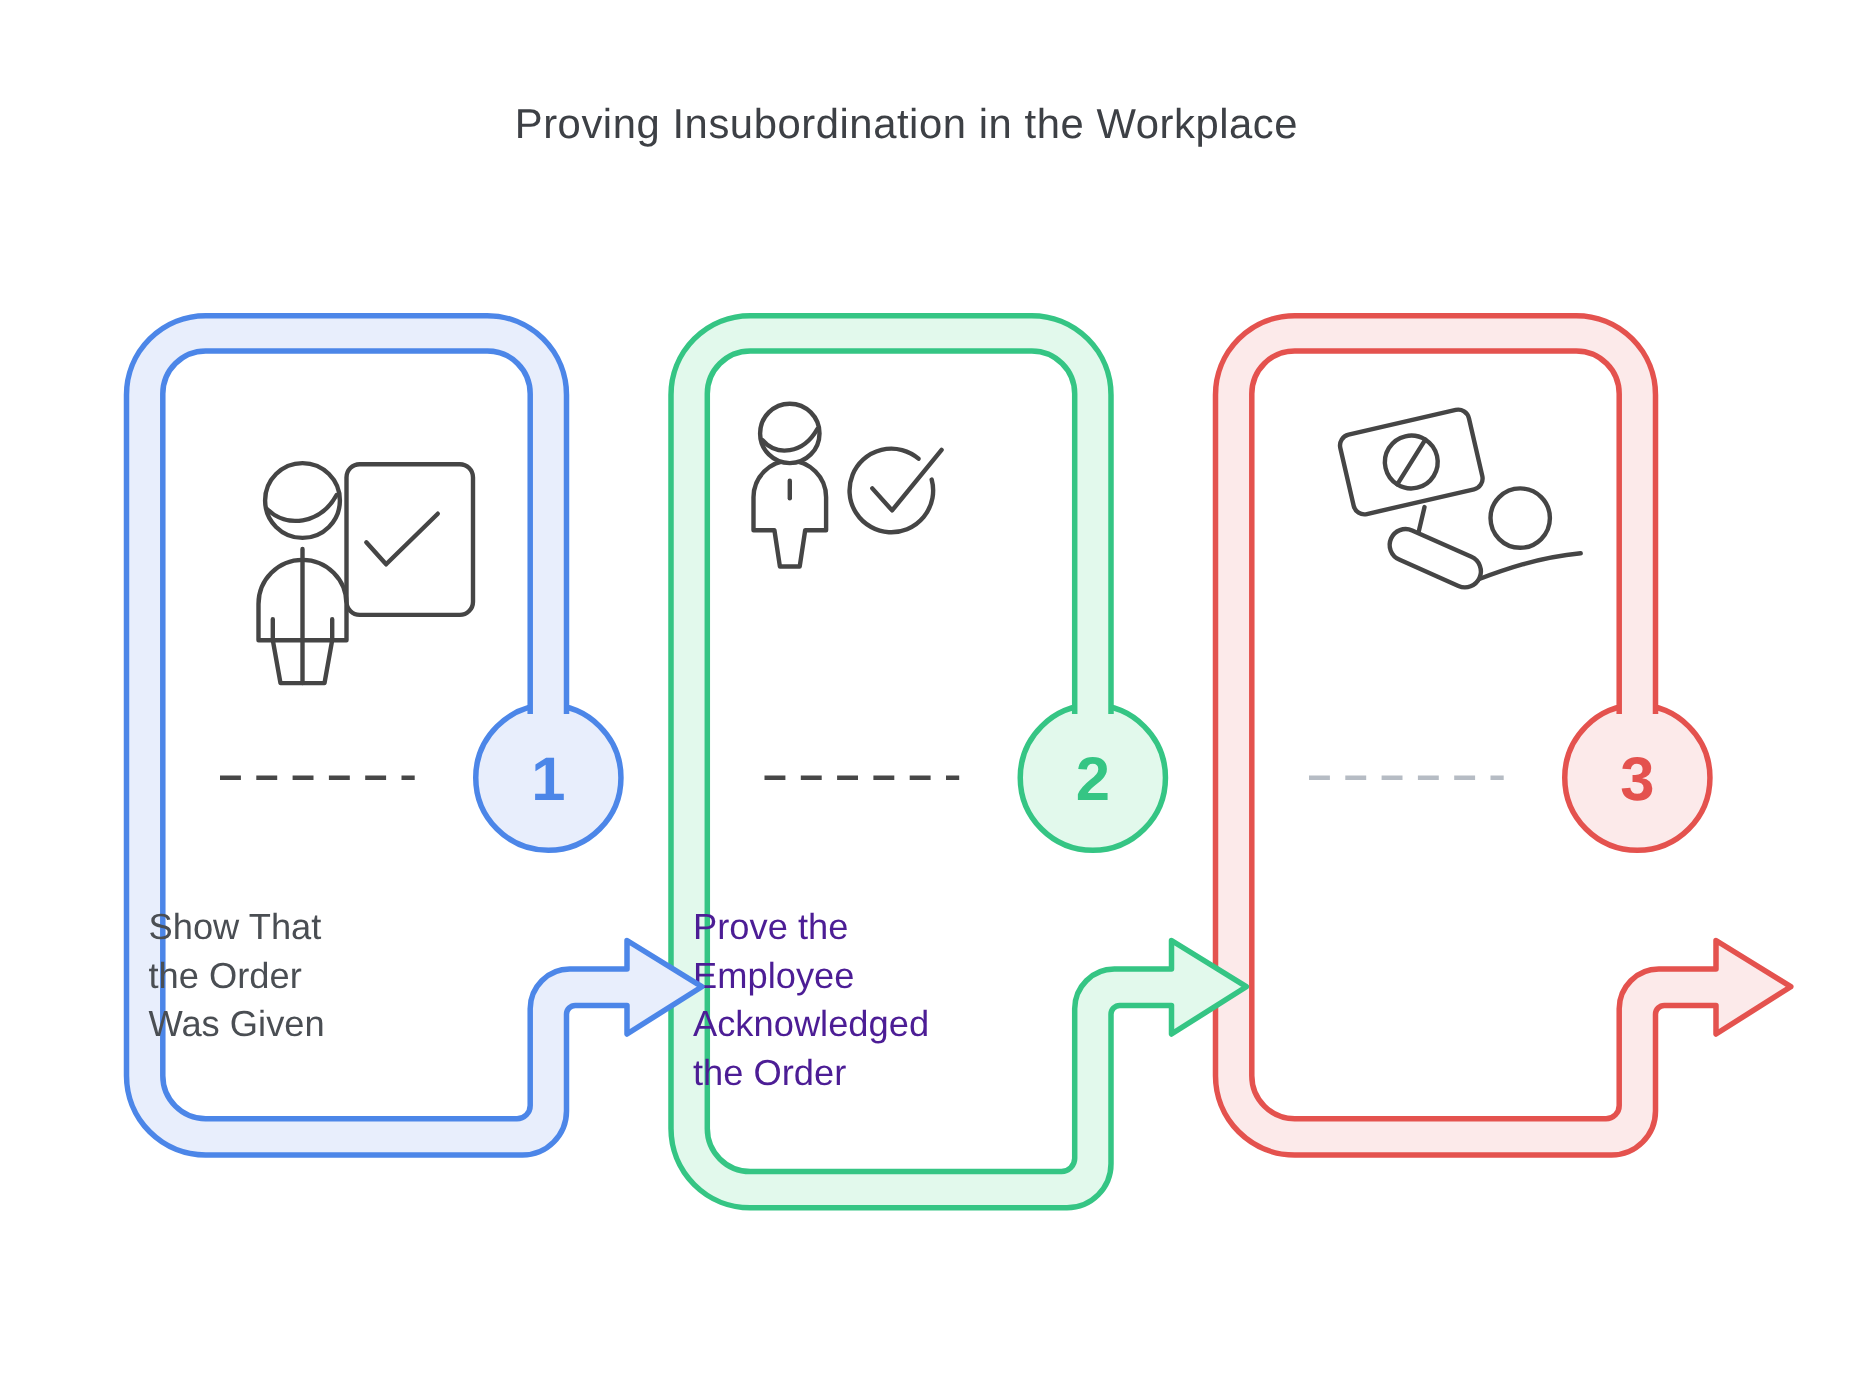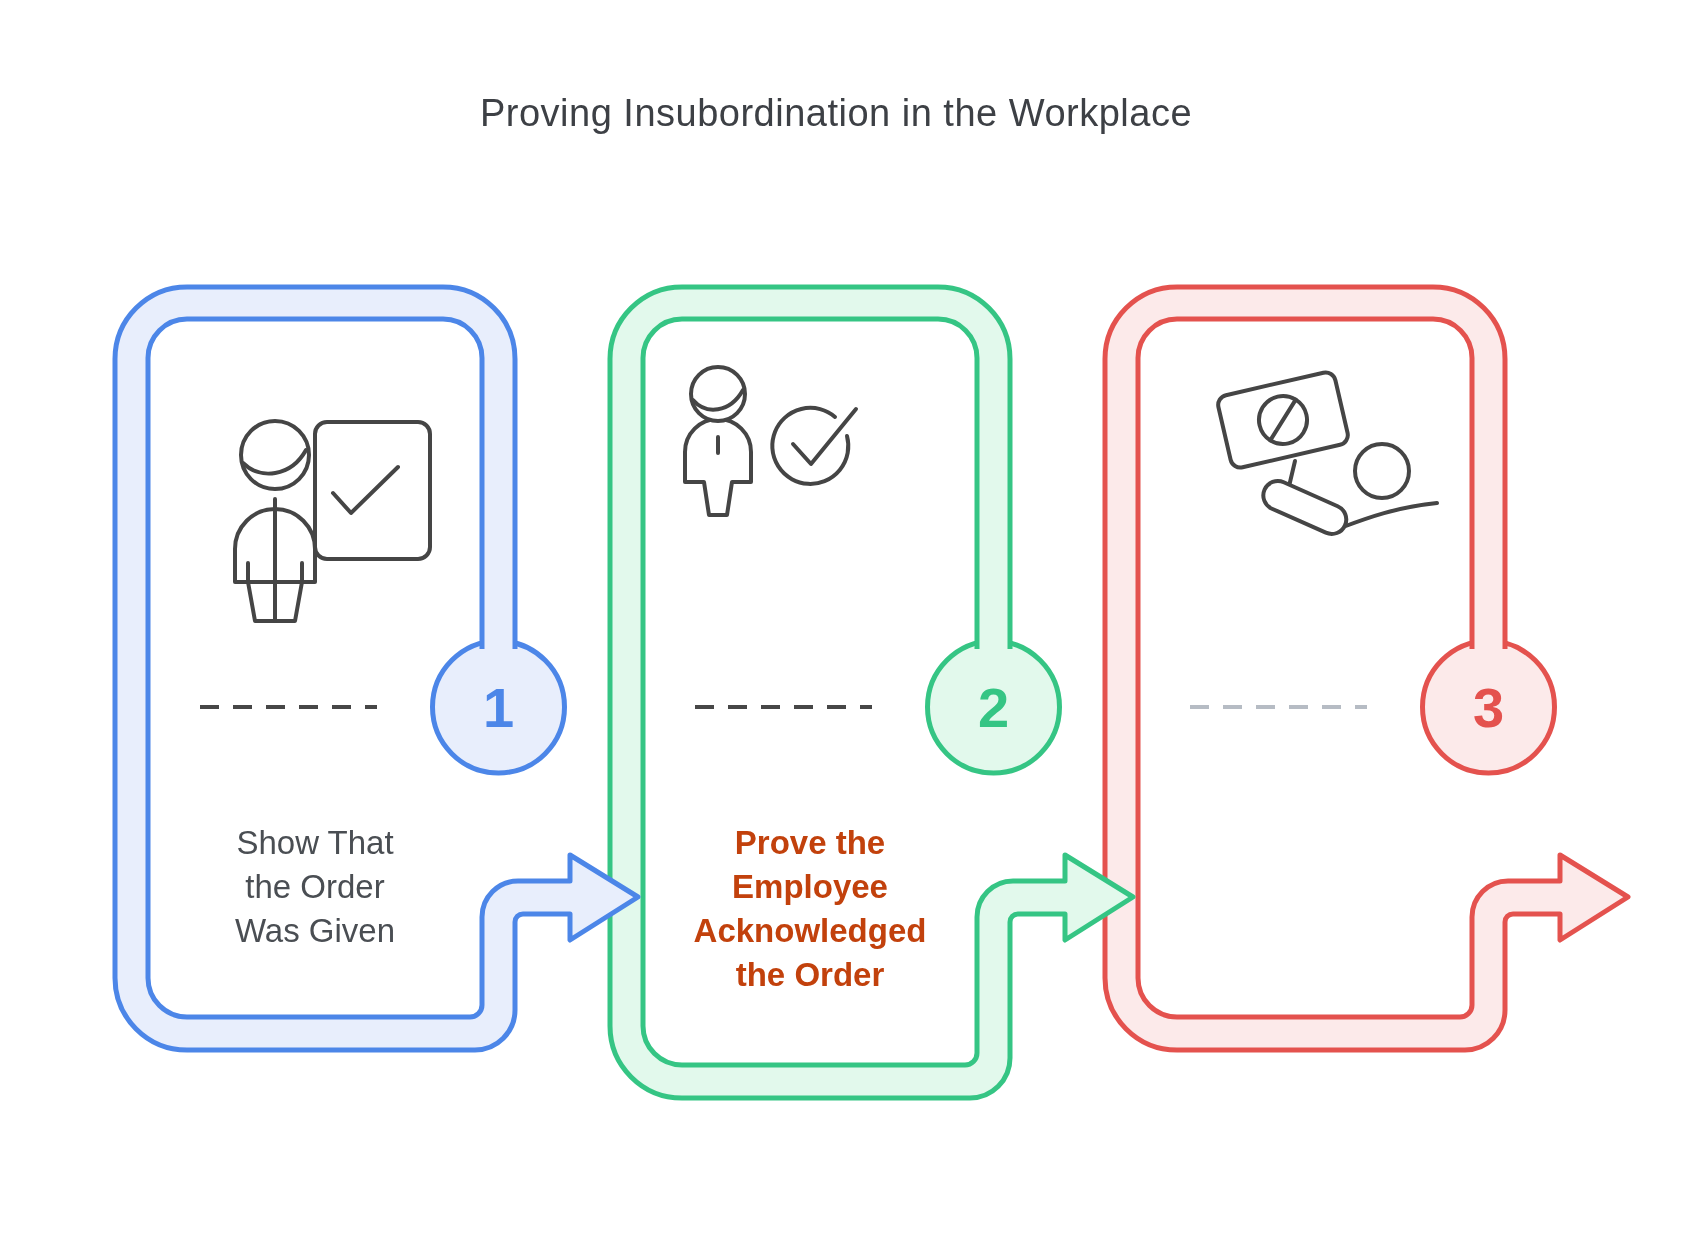--- a/index.html
+++ b/index.html
@@ -5,21 +5,21 @@
   html, body { margin: 0; padding: 0; }
   body {
     width: 1684px; height: 1252px;
     background: #ffffff;
     position: relative;
     overflow: hidden;
     font-family: "Liberation Sans", sans-serif;
   }
   .title {
     position: absolute;
-    left: 12px; top: 92px; width: 1648px;
+    left: 0; top: 92px; width: 1648px;
     text-align: center;
     font-size: 38px;
     font-weight: 400;
     letter-spacing: 0.5px;
     color: #3d4045;
   }
   .card { position: absolute; top: 287px; width: 560px; height: 830px; }
   .card svg { overflow: visible; display: block; }
   .tube {
     fill: var(--fill);
@@ -49,21 +49,20 @@
     stroke: #454545;
     stroke-width: 4;
     fill: none;
     stroke-linecap: round;
     stroke-linejoin: round;
   }
   .icon .solid { fill: #ffffff; }
   .label {
     position: absolute;
     left: 20px; top: 534px; width: 360px;
-    text-align: center;
     white-space: pre-line;
     font-size: 33px;
     line-height: 44px;
     color: #4a4e53;
   }
 </style>
 </head>
 <body style="background: rgb(255, 255, 255);">
 
 <div class="title" style="color: rgb(61, 64, 69);">Proving Insubordination in the Workplace</div>
@@ -98,21 +97,21 @@
     <g class="icon" style="stroke: rgb(69, 69, 69);">
       <path class="solid" d="M75 195 V165 A33 33 0 0 1 141 165 V195 H122 L117 228 H99 L94 195 Z"></path>
       <path d="M108 150 V166"></path>
       <circle class="solid" cx="108" cy="107" r="27"></circle>
       <path d="M83 113 C96 128 120 126 133 103"></path>
       <path d="M225 130 A38 38 0 1 0 237 149"></path>
       <path d="M183 157 L201 177 L246 122"></path>
     </g>
     <text class="num" x="383.5" y="440">2</text>
   </svg>
-  <div class="label" style="color: #c2410c; font-weight: bold;">Prove the
+  <div class="label" style="color: #4c1d95;">Prove the
 Employee
 Acknowledged
 the Order</div>
 </div>
 
 <div class="card" style="left: 115px; z-index: 3; --stroke: #4c86e8; --fill: #e8eefc; --dashc: #474747;">
   <svg width="560" height="830" viewBox="0 0 560 830">
     <circle class="node" cx="383.5" cy="420" r="66"></circle>
     <path class="tube" d="M367 362 V71 A39 39 0 0 0 328 32 H72 A39 39 0 0 0 33 71 V691 A39 39 0 0 0 72 730 H355 A12 12 0 0 0 367 718 V630 A36 36 0 0 1 403 594 H455 V568 L523 610 L455 653 V627 H408 A8 8 0 0 0 400 635 V723 A40 40 0 0 1 360 763 H72 A72 72 0 0 1 0 691 V72 A72 72 0 0 1 72 0 H328 A72 72 0 0 1 400 72 V362"></path>
     <line class="dash" x1="85" y1="420" x2="262" y2="420"></line>

